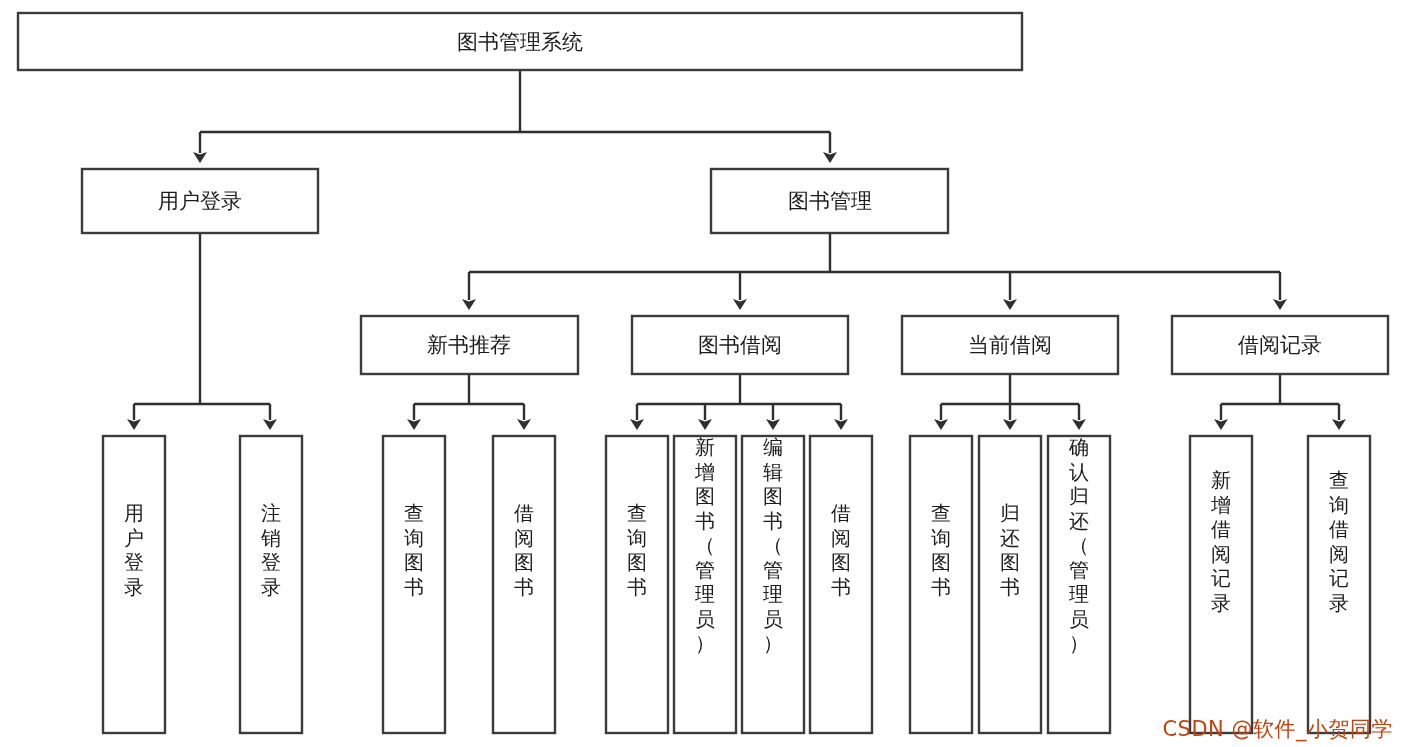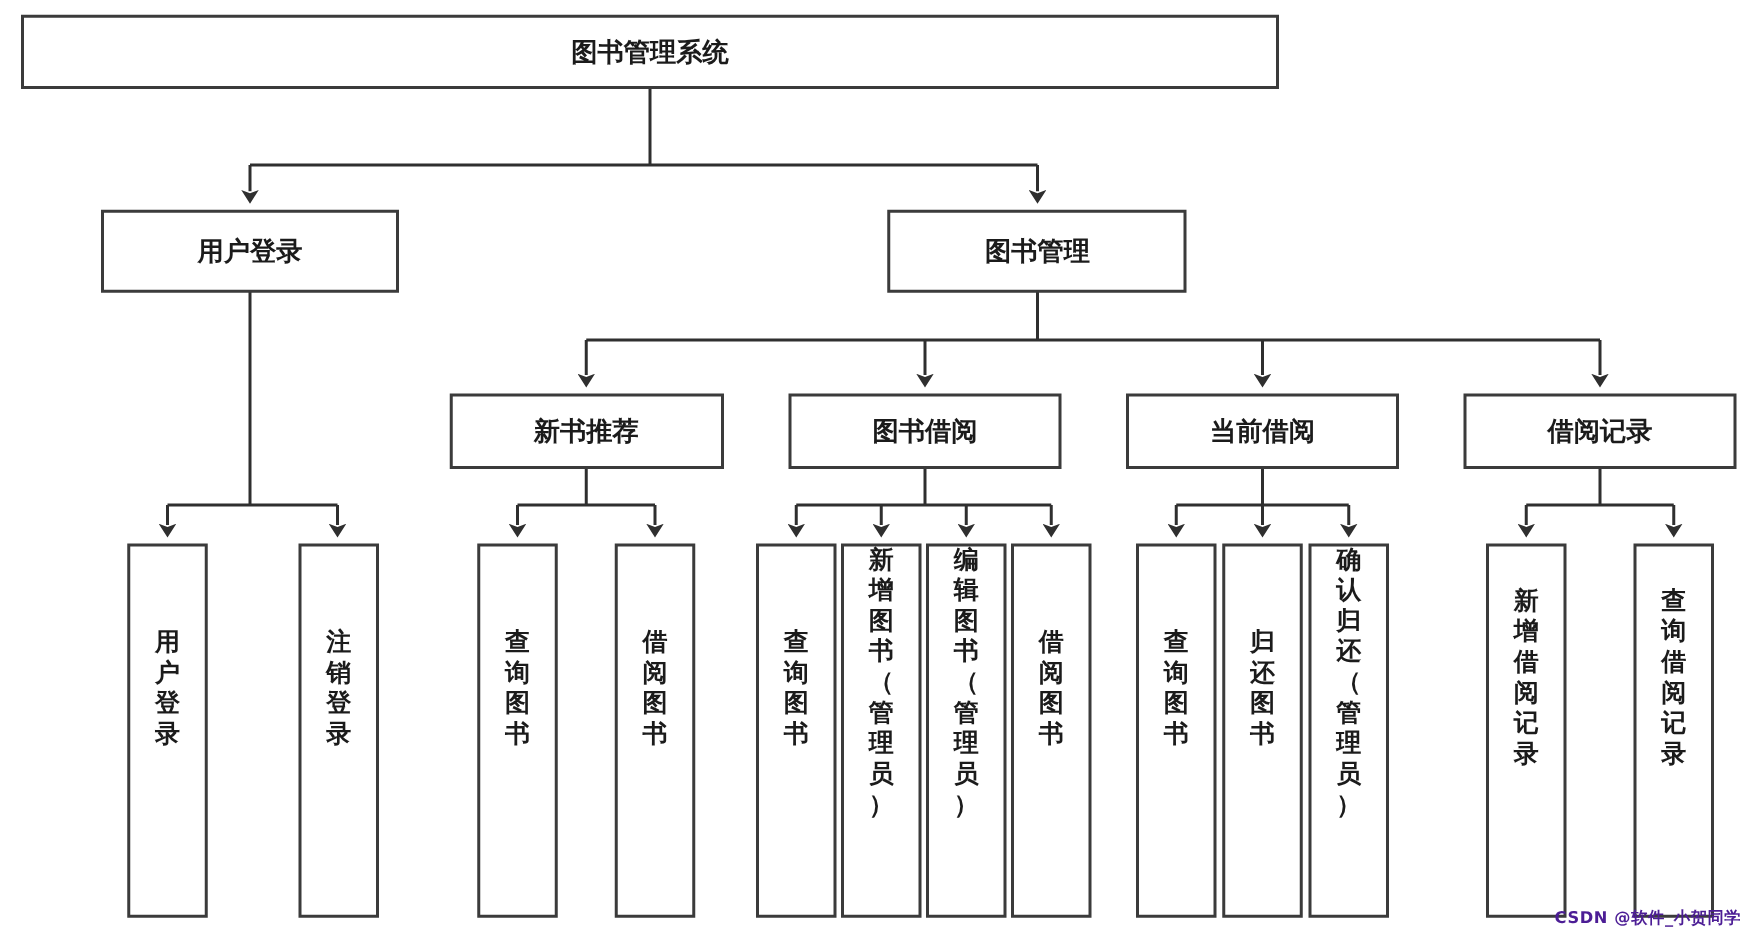--- a/index.html
+++ b/index.html
@@ -11,21 +11,20 @@
     width: 1405px;
     height: 747px;
     font-family: "DejaVu Sans", "Liberation Sans", sans-serif;
     overflow: hidden;
   }
   #diagram-root {
     position: relative;
     width: 1405px;
     height: 747px;
     background: #ffffff;
-    font-weight: bold;
   }
   svg#tree-svg {
     position: absolute;
     left: 0;
     top: 0;
     width: 1405px;
     height: 747px;
   }
   .node-box {
     fill: #ffffff;
@@ -52,22 +51,22 @@
   }
   .arrow-head {
     fill: #2f2f2f;
     stroke: none;
   }
   .watermark {
     position: absolute;
     right: 12px;
     bottom: 4px;
     font-family: "DejaVu Sans", "Liberation Sans", sans-serif;
-    font-size: 13px;
-    color: #4c1d95;
+    font-size: 21px;
+    color: #c2410c;
     white-space: nowrap;
     letter-spacing: 0.5px;
     user-select: none;
   }
 </style>
 </head>
 <body>
 
 <div id="diagram-root">
 

